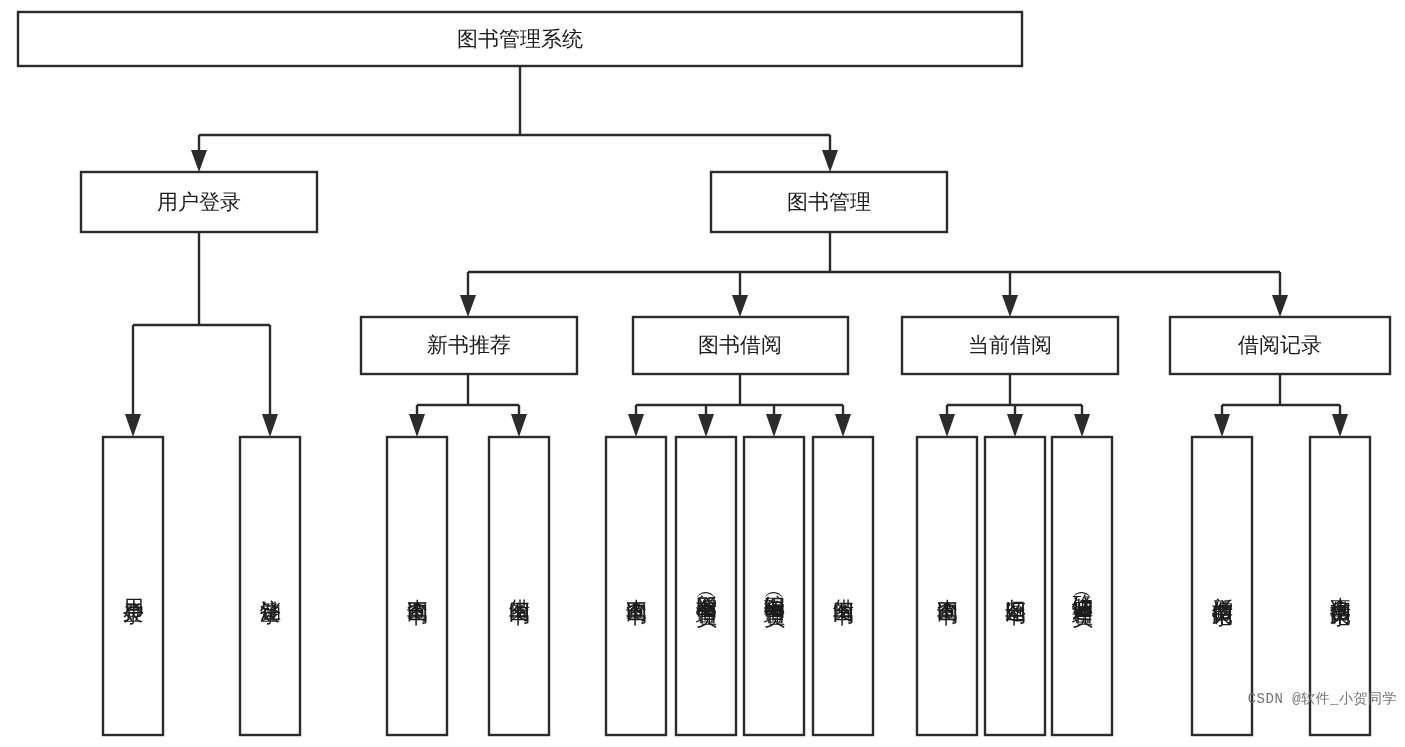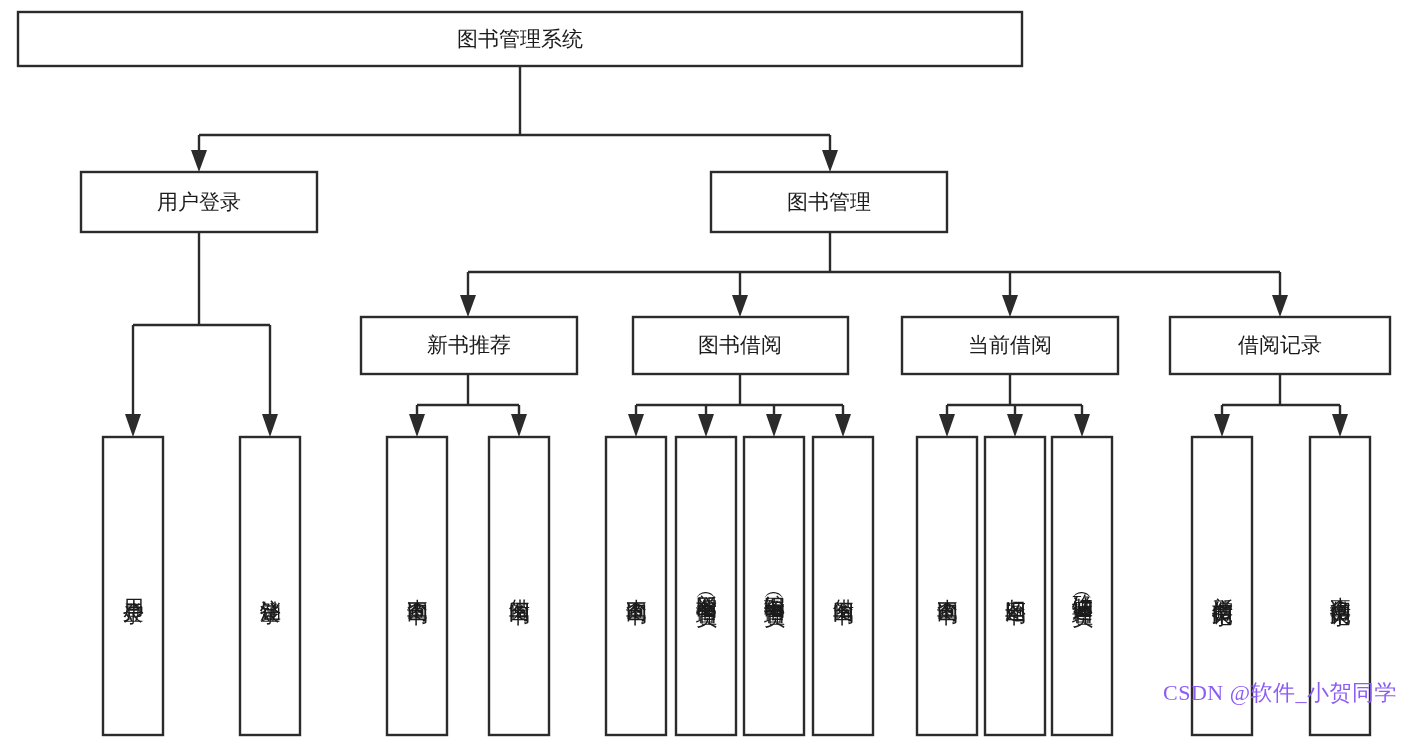--- a/index.html
+++ b/index.html
@@ -60,23 +60,23 @@
     display: flex;
     align-items: center;
     justify-content: center;
     white-space: nowrap;
     pointer-events: none;
   }
   .watermark {
     position: absolute;
     right: 8px;
     bottom: 4px;
-    font-family: Liberation Serif, serif;
-    font-size: 22px;
-    color: #8b5cf6;
+    font-family: Liberation Mono, monospace;
+    font-size: 14px;
+    color: #737373;
     white-space: nowrap;
     letter-spacing: 0.5px;
   }
 </style>
 </head>
 <body>
 
 <div id="diagram-root">
 
   <svg class="diagram-svg" viewBox="0 0 1405 747">

